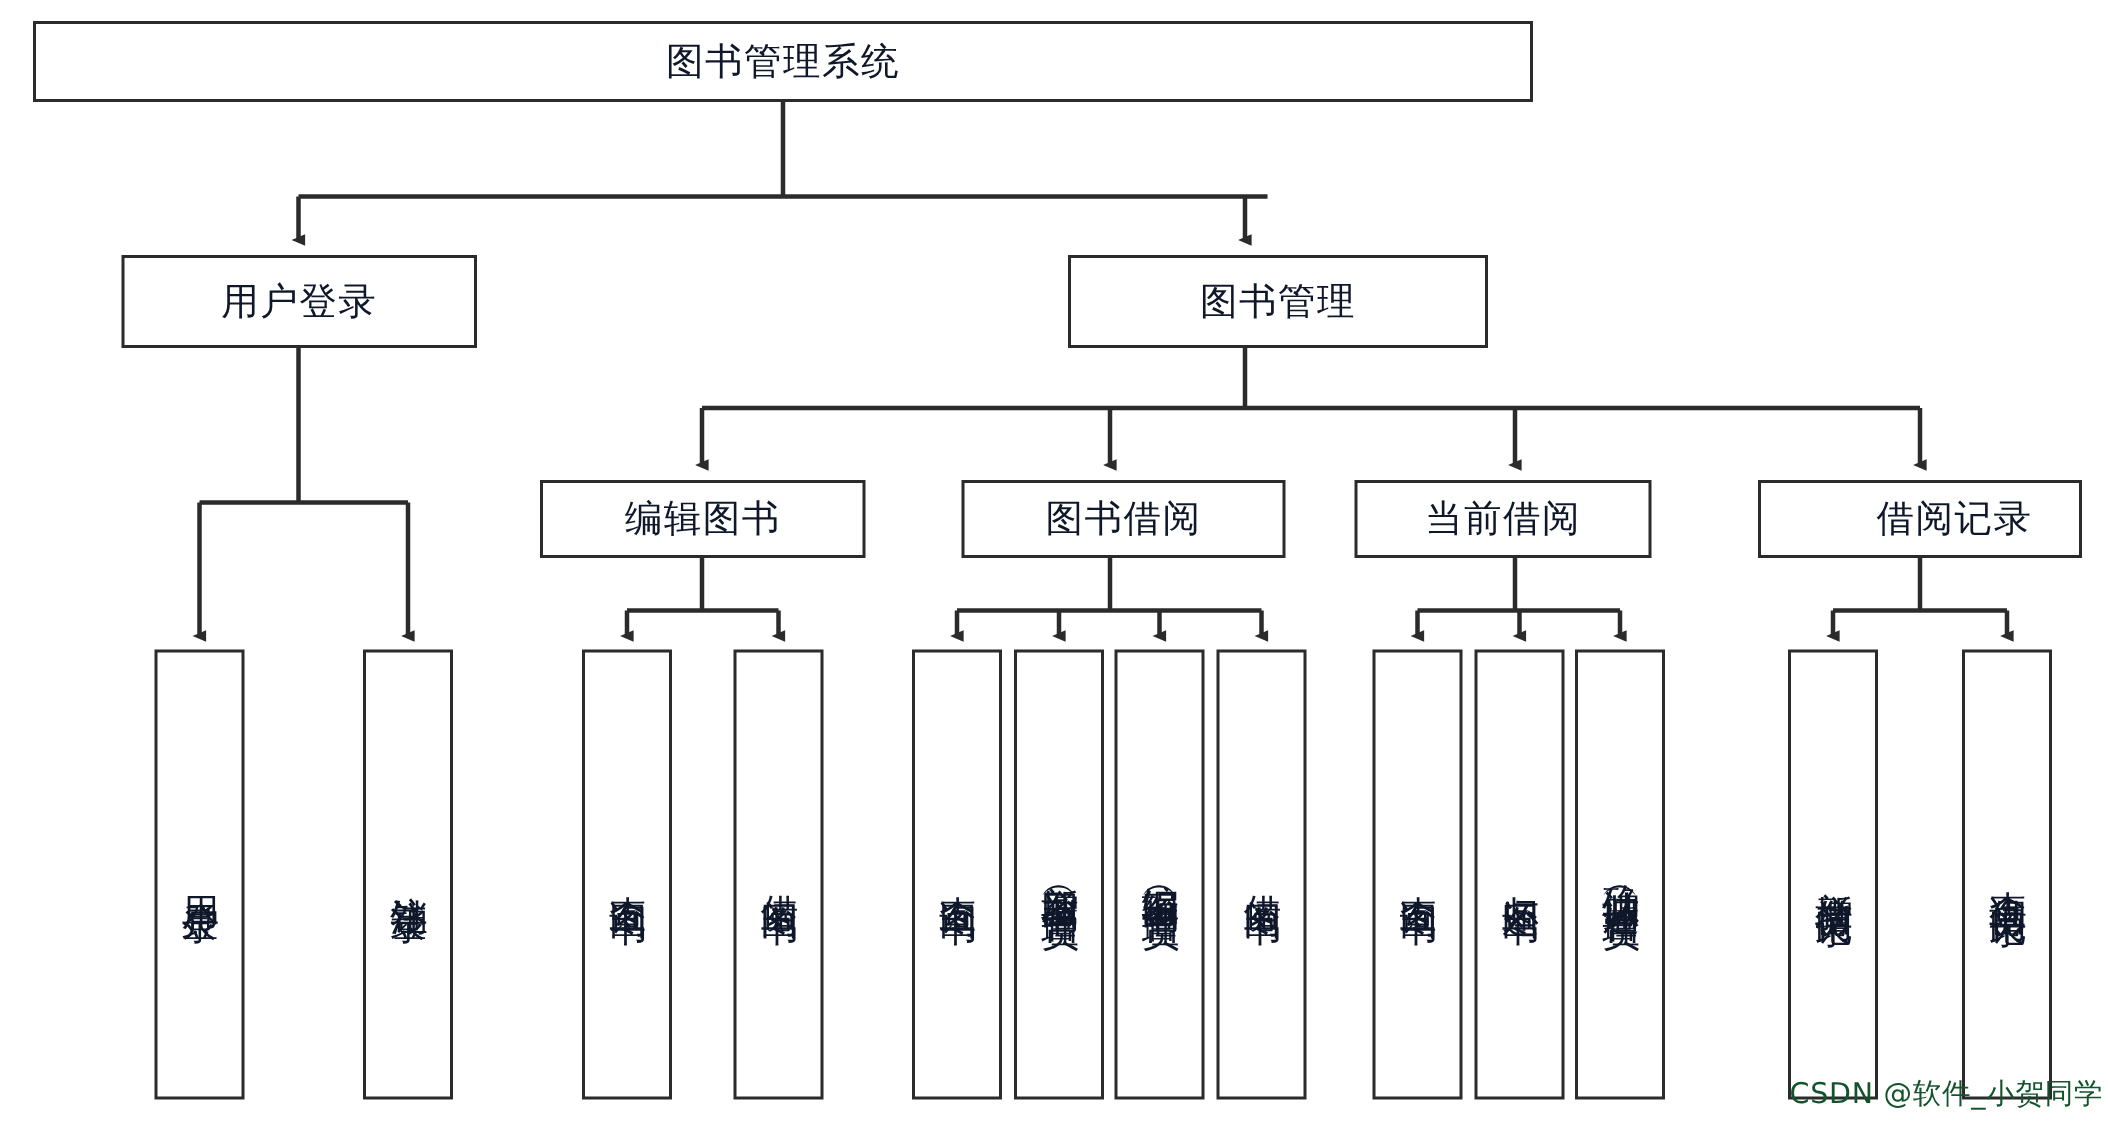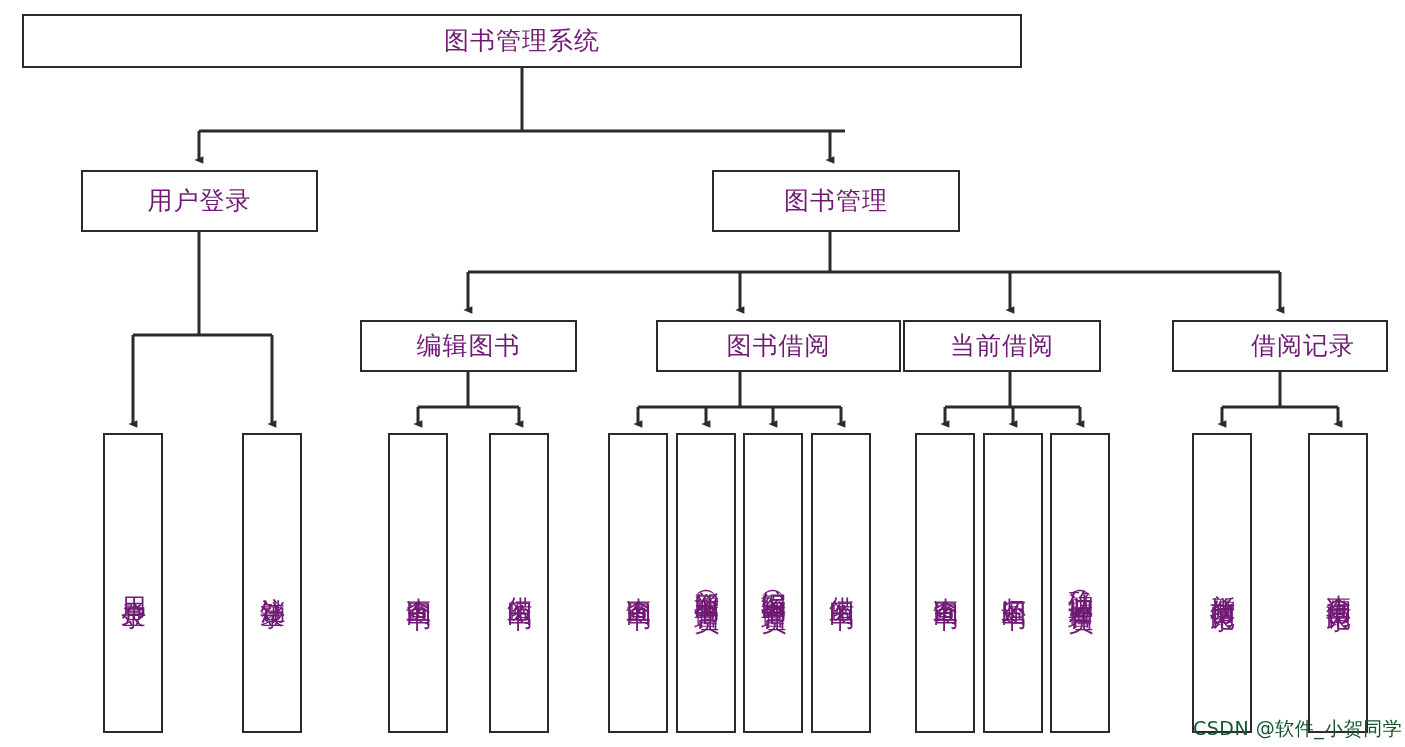--- a/index.html
+++ b/index.html
@@ -27,21 +27,21 @@
     pointer-events: none;
   }
   .node {
     position: absolute;
     box-sizing: border-box;
     background: #ffffff;
     border: 2px solid #2b2b2b;
     display: flex;
     align-items: center;
     justify-content: center;
-    color: #701a75;
+    color: #0f172a;
   }
   .node .label {
     text-align: center;
     line-height: 1.18;
     white-space: nowrap;
   }
   
   .node.horiz .label {
     font-size: 25px;
     letter-spacing: 1px;
@@ -125,28 +125,28 @@
     </g>
   </svg>
 
   <div class="node root horiz" style="left:22px; top:14px; width:1000px; height:54px;">
     <span class="label">图书管理系统</span>
   </div>
 
   <div class="node horiz" style="left:81px; top:170px; width:237px; height:62px;">
     <span class="label">用户登录</span>
   </div>
-  <div class="node horiz" style="left:712px; top:170px; width:248px; height:62px;">
+  <div class="node horiz" style="left:712px; top:170px; width:280px; height:62px;">
     <span class="label">图书管理</span>
   </div>
 
   <div class="node horiz" style="left:360px; top:320px; width:217px; height:52px;">
     <span class="label">编辑图书</span>
   </div>
-  <div class="node horiz" style="left:656px; top:320px; width:245px; height:52px;">
+  <div class="node horiz" style="left:641px; top:320px; width:216px; height:52px;">
     <span class="label">图书借阅</span>
   </div>
   <div class="node horiz" style="left:903px; top:320px; width:198px; height:52px;">
     <span class="label">当前借阅</span>
   </div>
   <div class="node horiz" style="left:1172px; top:320px; width:216px; height:52px;padding-left:46px;">
     <span class="label">借阅记录</span>
   </div>
 
   <div class="node vert" style="left:103px; top:433px; width:60px; height:300px;">

